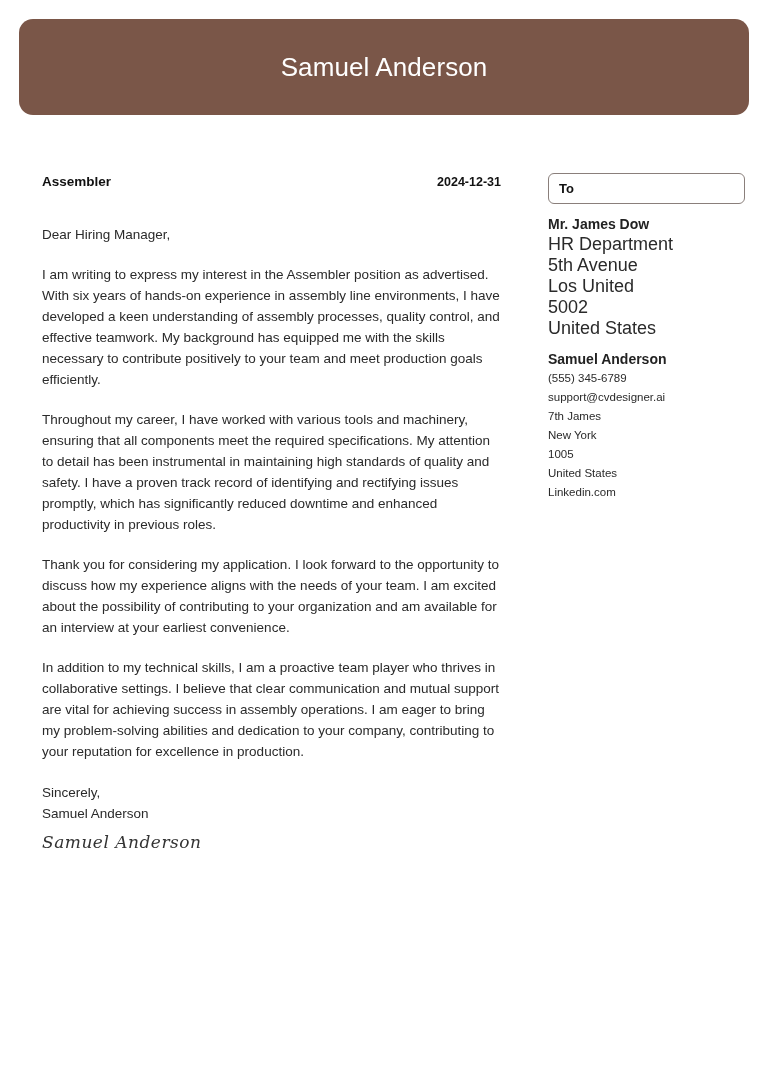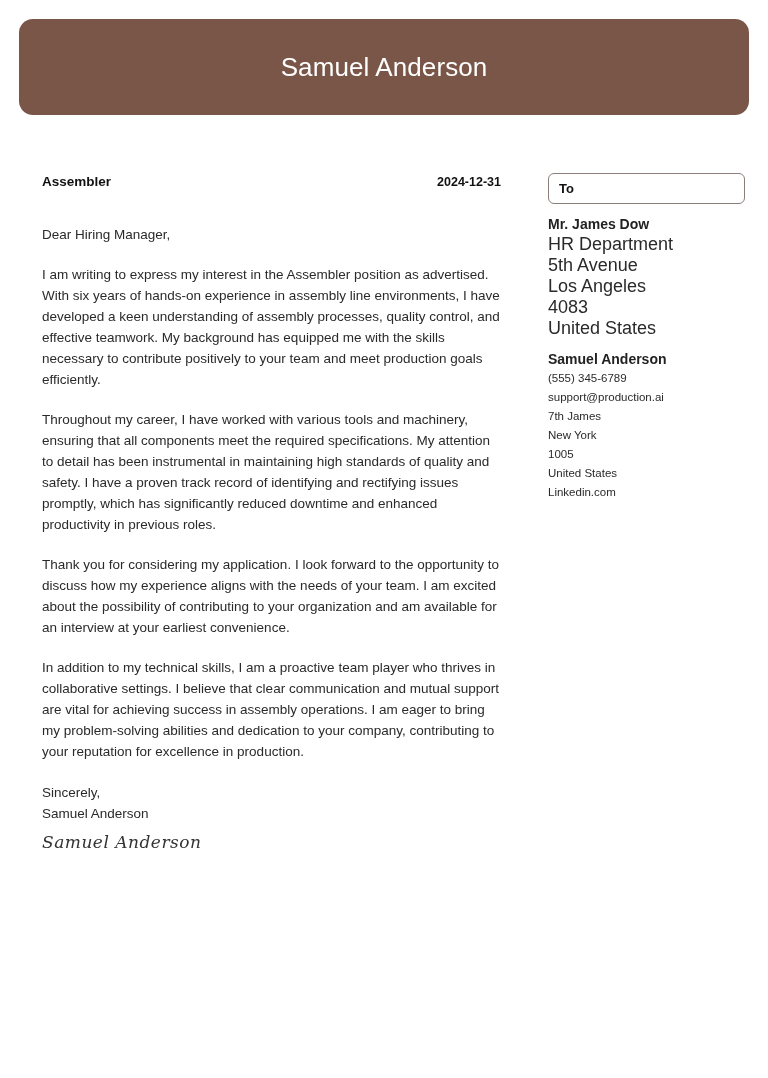--- a/index.html
+++ b/index.html
@@ -73,26 +73,26 @@
     <div class="signature">Samuel Anderson</div>
   </div>
 
   <div class="side">
     <div class="box">
       <span>To</span>
     </div>
     <div class="to-name">Mr. James Dow</div>
     <div class="to-line">HR Department</div>
     <div class="to-line">5th Avenue</div>
-    <div class="to-line">Los Angeles</div>
-    <div class="to-line">4083</div>
+    <div class="to-line">Los United</div>
+    <div class="to-line">5002</div>
     <div class="to-line">United States</div>
 
     <div class="from-name">Samuel Anderson</div>
     <div class="from-line">(555) 345-6789</div>
-    <div class="from-line">support@production.ai</div>
+    <div class="from-line">support@cvdesigner.ai</div>
     <div class="from-line">7th James</div>
     <div class="from-line">New York</div>
     <div class="from-line">1005</div>
     <div class="from-line">United States</div>
     <div class="from-line">Linkedin.com</div>
   </div>
 </div>
 
 </body></html>

